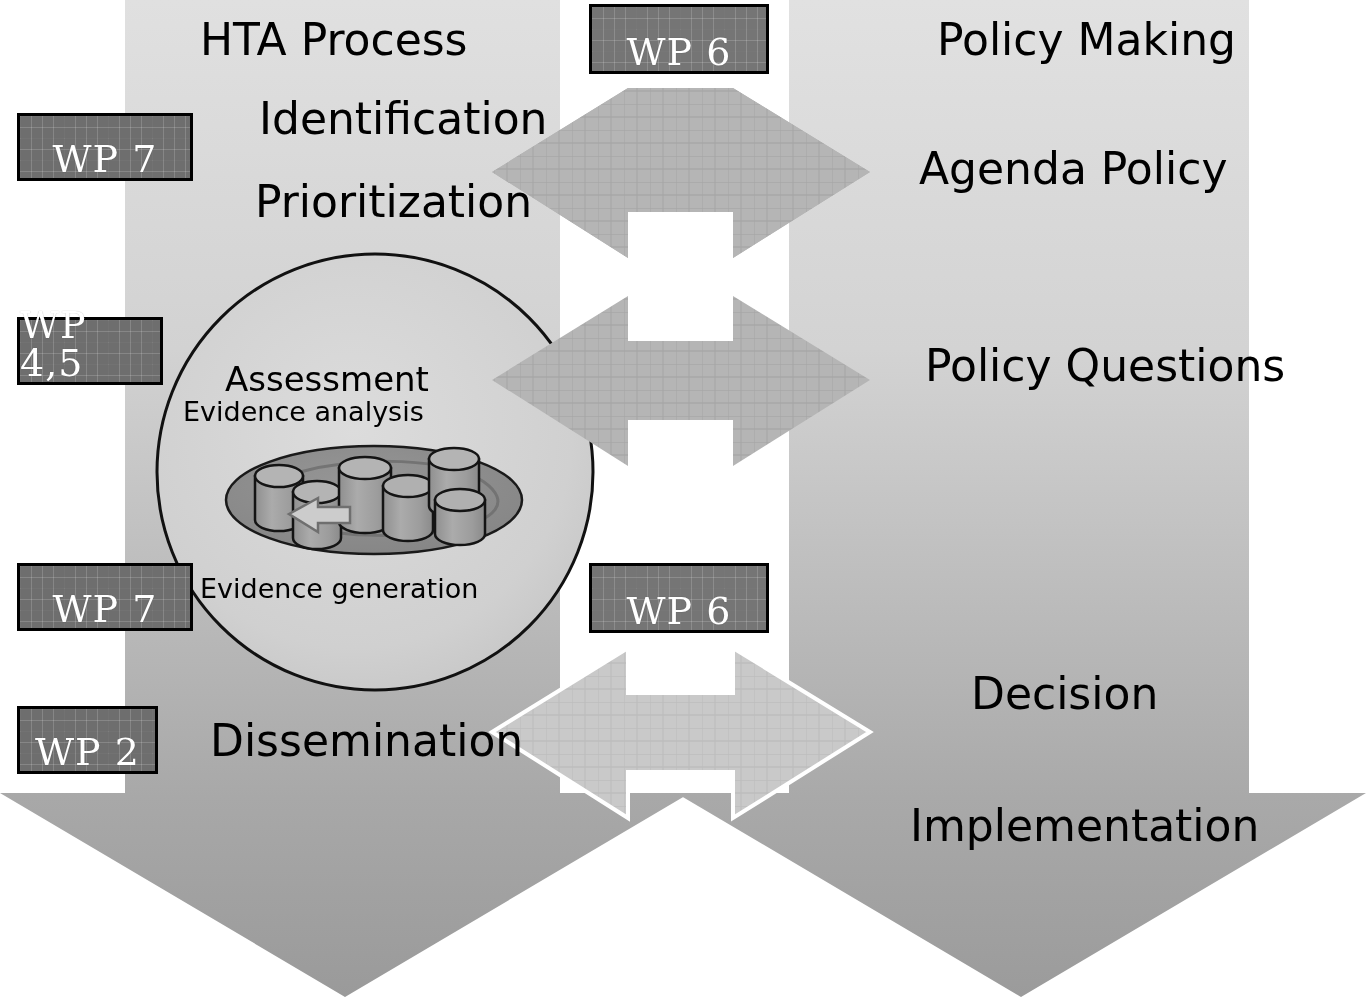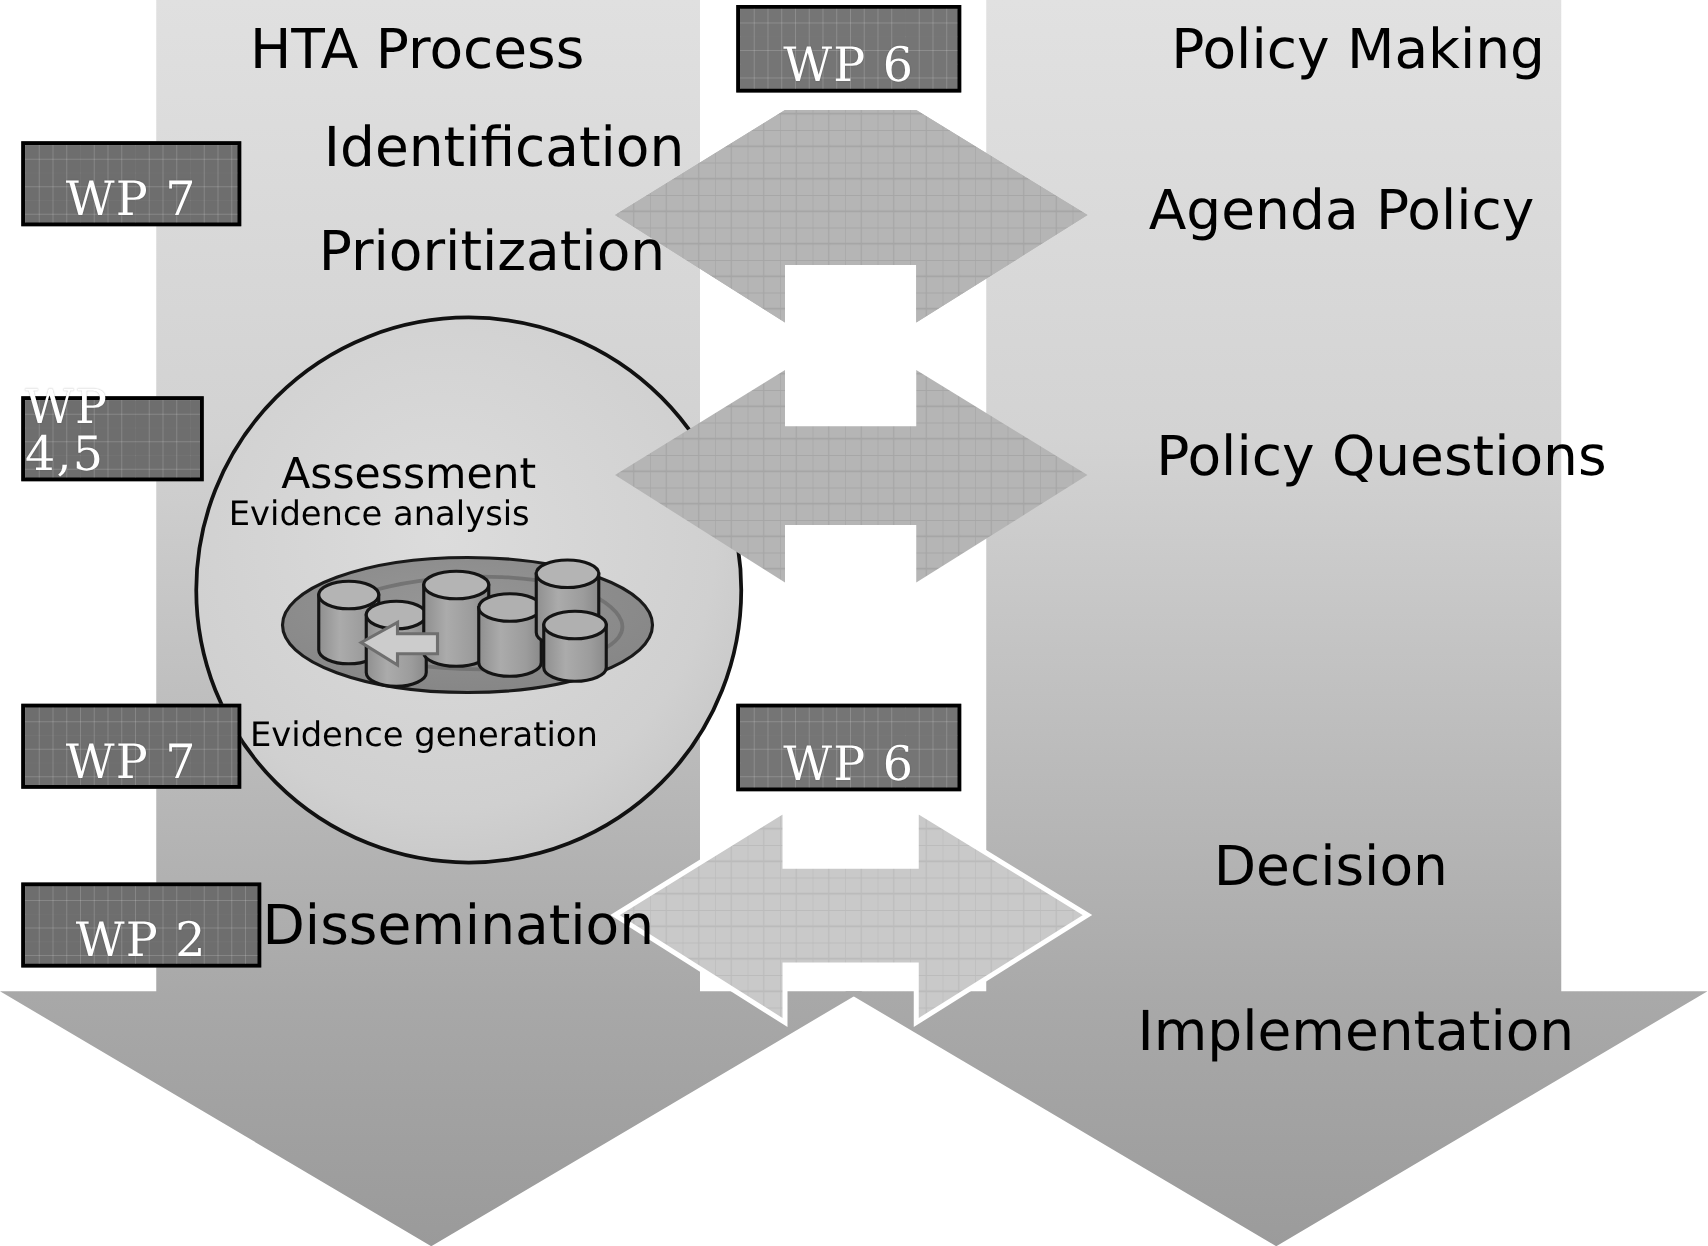--- a/index.html
+++ b/index.html
@@ -221,21 +221,21 @@
   <div class="wp-box" style="left:17px; top:317px; width:146px; height:68px; background:#6e6e6e;">
     <span class="wp-tex"></span>
     <span class="wp-txt">WP 4,5</span>
   </div>
 
   <div class="wp-box" style="left:17px; top:563px; width:176px; height:68px; background:#6e6e6e;">
     <span class="wp-tex"></span>
     <span class="wp-txt">WP 7</span>
   </div>
 
-  <div class="wp-box" style="left:17px; top:706px; width:192px; height:68px; background:#6e6e6e;">
+  <div class="wp-box" style="left:17px; top:706px; width:141px; height:68px; background:#6e6e6e;">
     <span class="wp-tex"></span>
     <span class="wp-txt">WP 2</span>
   </div>
 
   <div class="wp-box" style="left:589px; top:4px; width:180px; height:70px; background:#757575;">
     <span class="wp-tex"></span>
     <span class="wp-txt">WP 6</span>
   </div>
 
   <div class="wp-box" style="left:589px; top:563px; width:180px; height:70px; background:#757575;">

